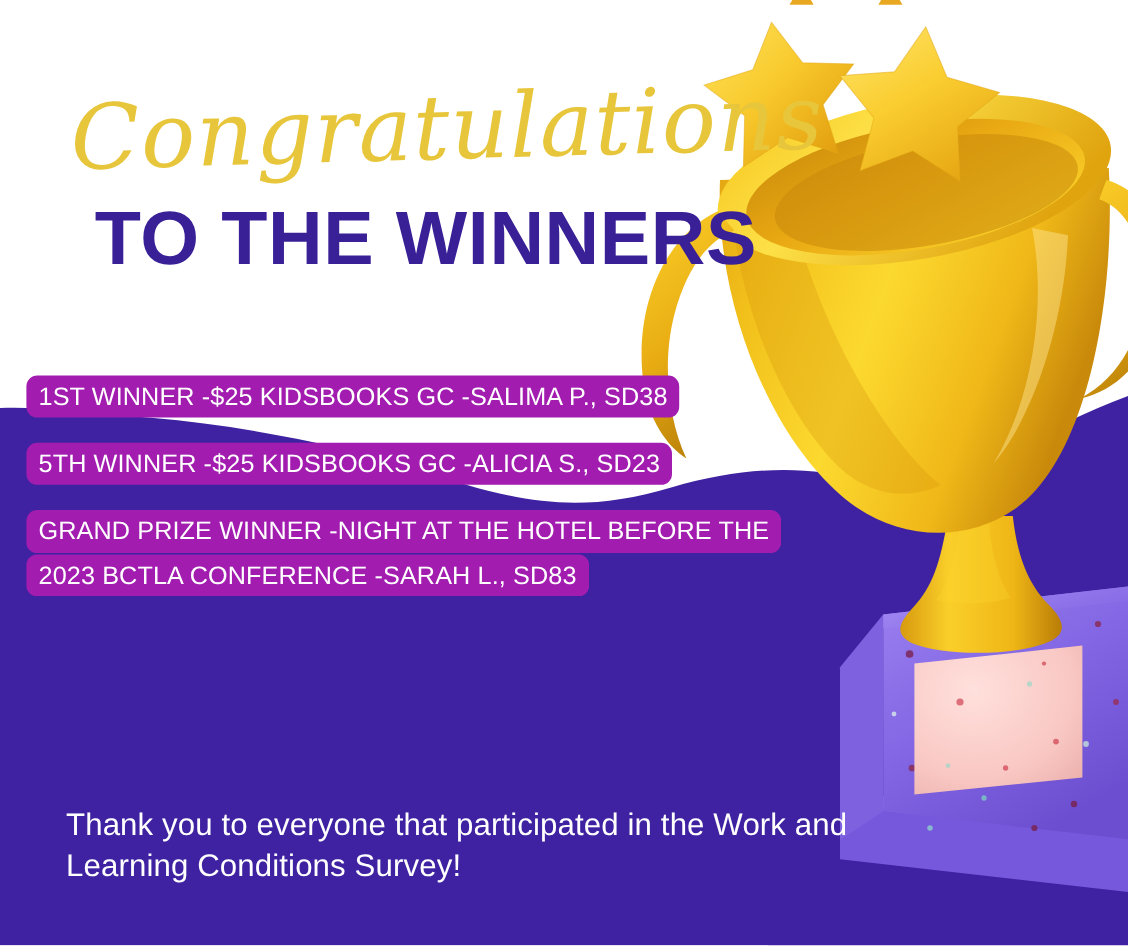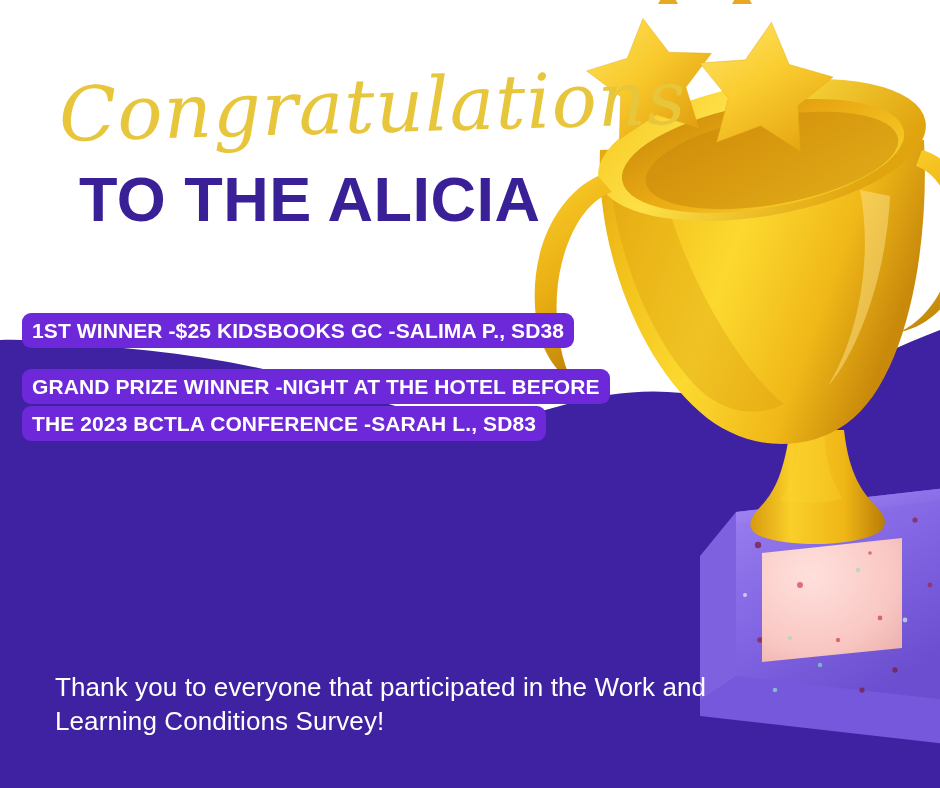--- a/index.html
+++ b/index.html
@@ -54,24 +54,24 @@
     position:absolute;left:22px;top:313px;z-index:3;
     width:680px;
   }
   .winner-row{
     margin-bottom:20px;
     line-height:1;
   }
   .winner-row:last-child{margin-bottom:0;}
   .pill{
     display:inline;
-    background:#6d28d9;
+    background:#a21caf;
     color:#ffffff;
     font-family:"Liberation Sans", sans-serif;
-    font-weight:bold;
+    font-weight:normal;
     font-size:21px;
     letter-spacing:0.1px;
     line-height:1.72;
     padding:0.30em 0.48em;
     border-radius:9px;
     -webkit-box-decoration-break:clone;
     box-decoration-break:clone;
   }
   .winner-row.grand{
     width:620px;
@@ -273,25 +273,28 @@
 
       <g opacity="0.95">
         <path d="M668 -14 L678 4 L658 4 Z" fill="#E8A417"></path>
         <path d="M742 -14 L752 4 L732 4 Z" fill="#E8A417"></path>
       </g>
     </svg>
   </div>
 
   <div class="script-title">Congratulations</div>
 
-  <div class="main-title">TO THE ALICIA</div>
+  <div class="main-title">TO THE WINNERS</div>
 
   <div class="winners">
     <div class="winner-row">
       <span class="pill">1ST WINNER -$25 KIDSBOOKS GC -SALIMA P., SD38</span>
+    </div>
+    <div class="winner-row">
+      <span class="pill">5TH WINNER -$25 KIDSBOOKS GC -ALICIA S., SD23</span>
     </div>
     <div class="winner-row grand">
       <span class="pill">GRAND PRIZE WINNER -NIGHT AT THE HOTEL BEFORE THE 2023 BCTLA CONFERENCE -SARAH L., SD83</span>
     </div>
   </div>
 
   <div class="thankyou">Thank you to everyone that participated in the Work and Learning Conditions Survey!</div>
 
 </div>
 

